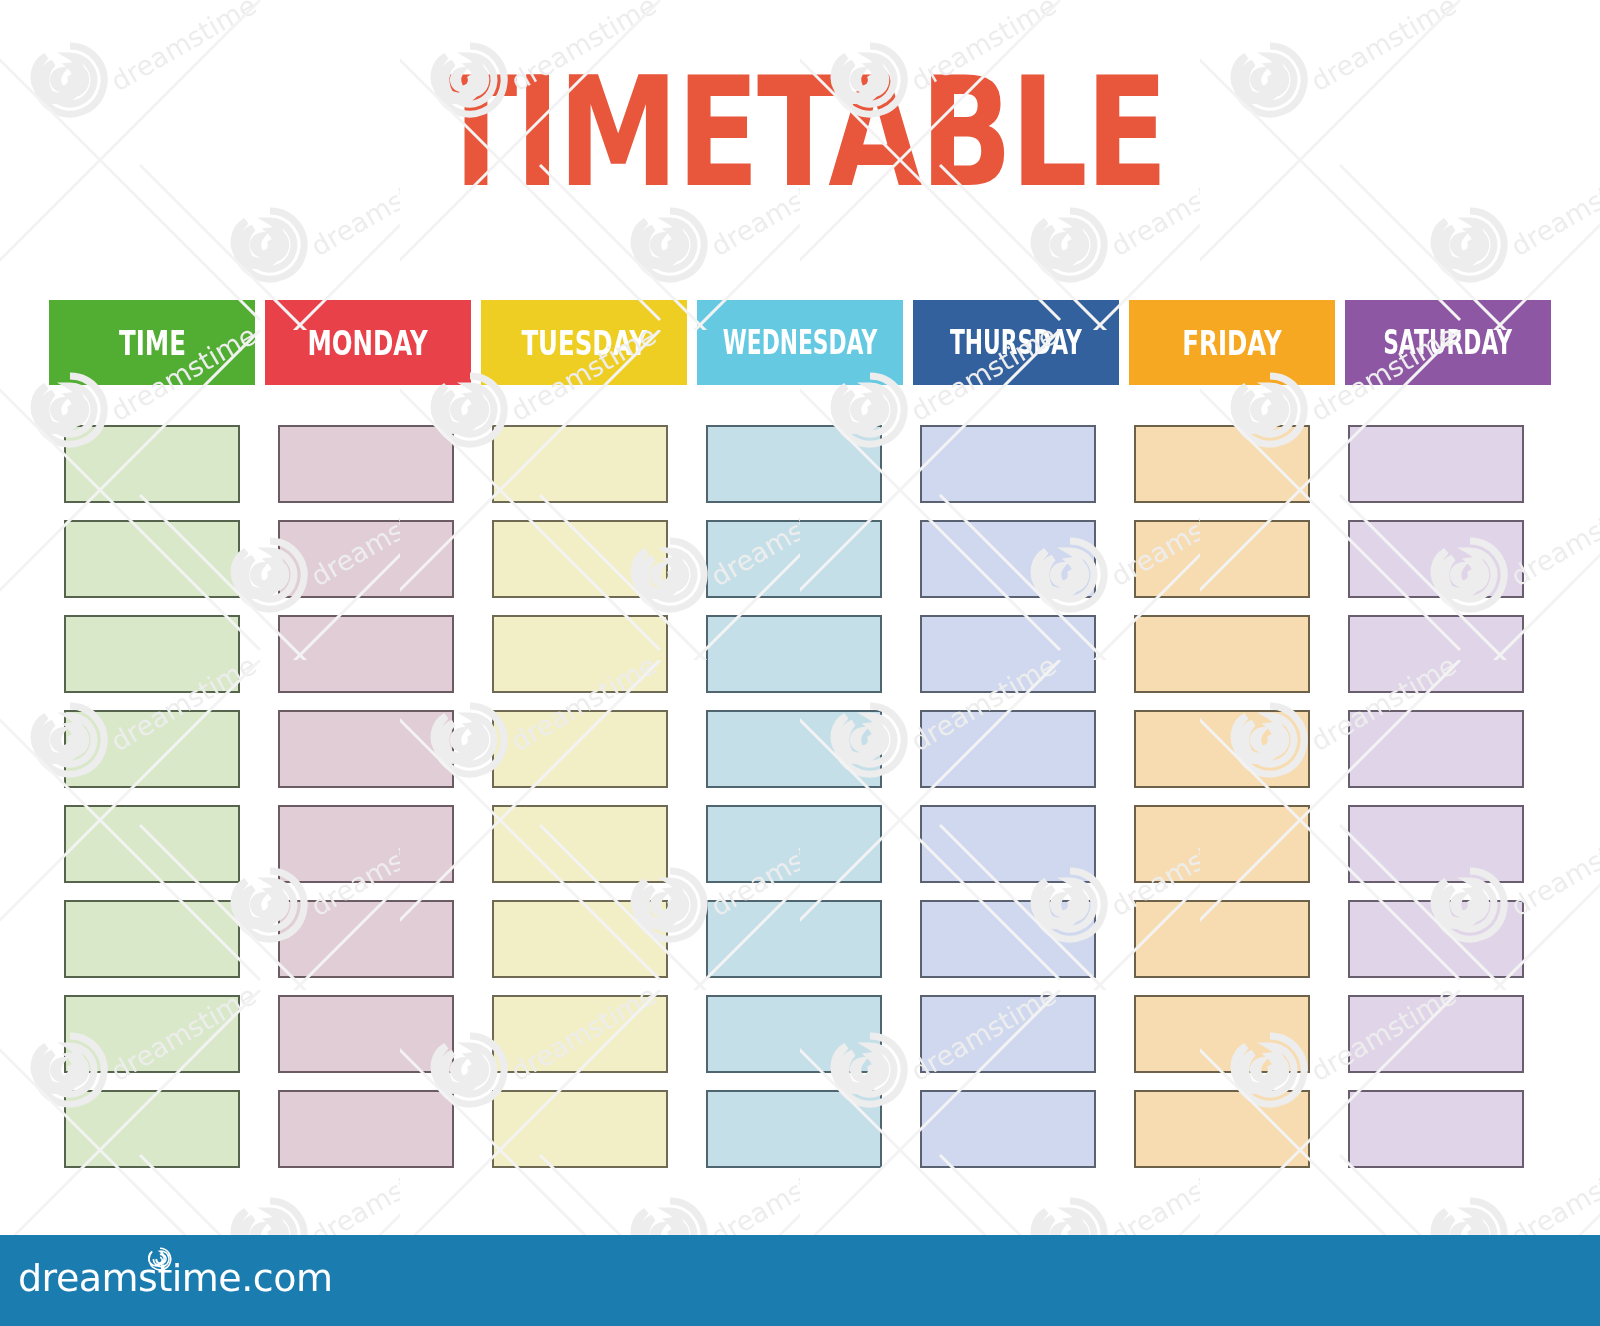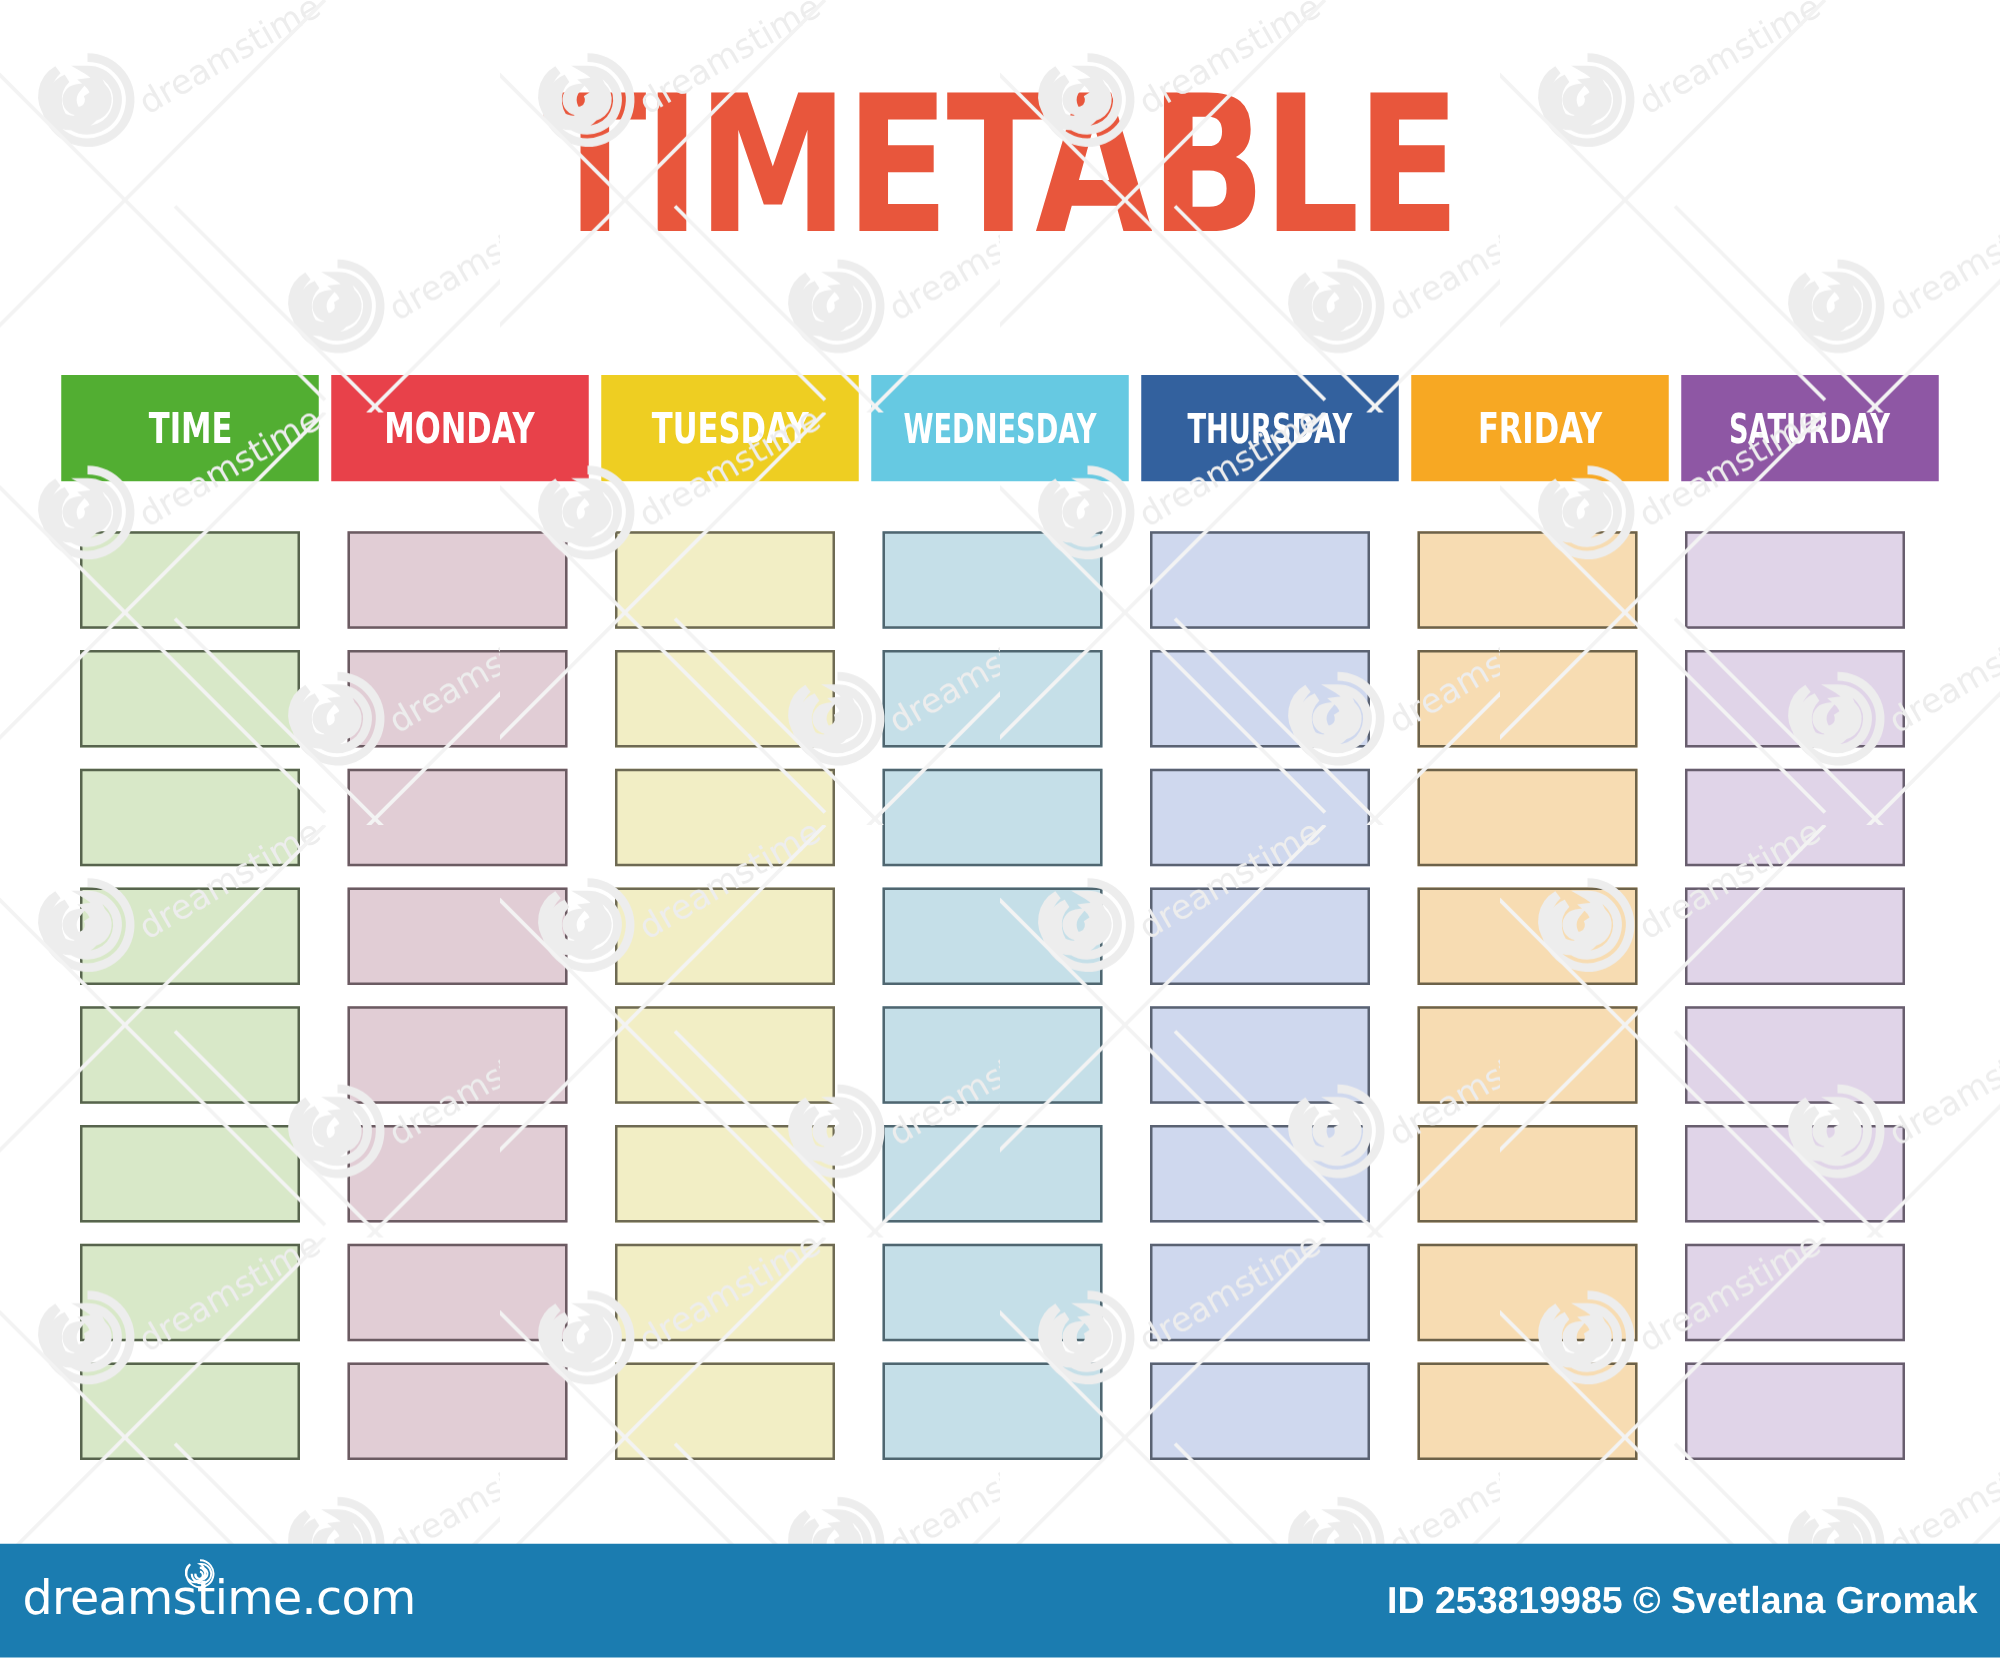--- a/index.html
+++ b/index.html
@@ -274,14 +274,13 @@
         <div class="body-cell" style="background: rgb(224, 212, 232); border-color: rgb(104, 94, 110);"></div>
       </div>
     </div>
 </div>
 
 <div id="footer-bar" style="background: rgb(27, 124, 176);">
   <div id="footer-logo">dreamstime.com</div>
   <svg id="footer-logo-mark" viewBox="0 0 40 40" xmlns="http://www.w3.org/2000/svg">
     <path d="M20,2 A18,18 0 1,1 7,7.5 A13,13 0 1,0 20,7 A13,13 0 1,1 9,20 A9,9 0 1,0 20,12 A8,8 0 1,1 14,20 A5,5 0 1,0 20,17" fill="none" stroke="#ffffff" stroke-width="2.6"></path>
   </svg>
-  <div id="footer-credit">ID 253819985 © Svetlana Gromak</div>
 </div>
 
 </body></html>

